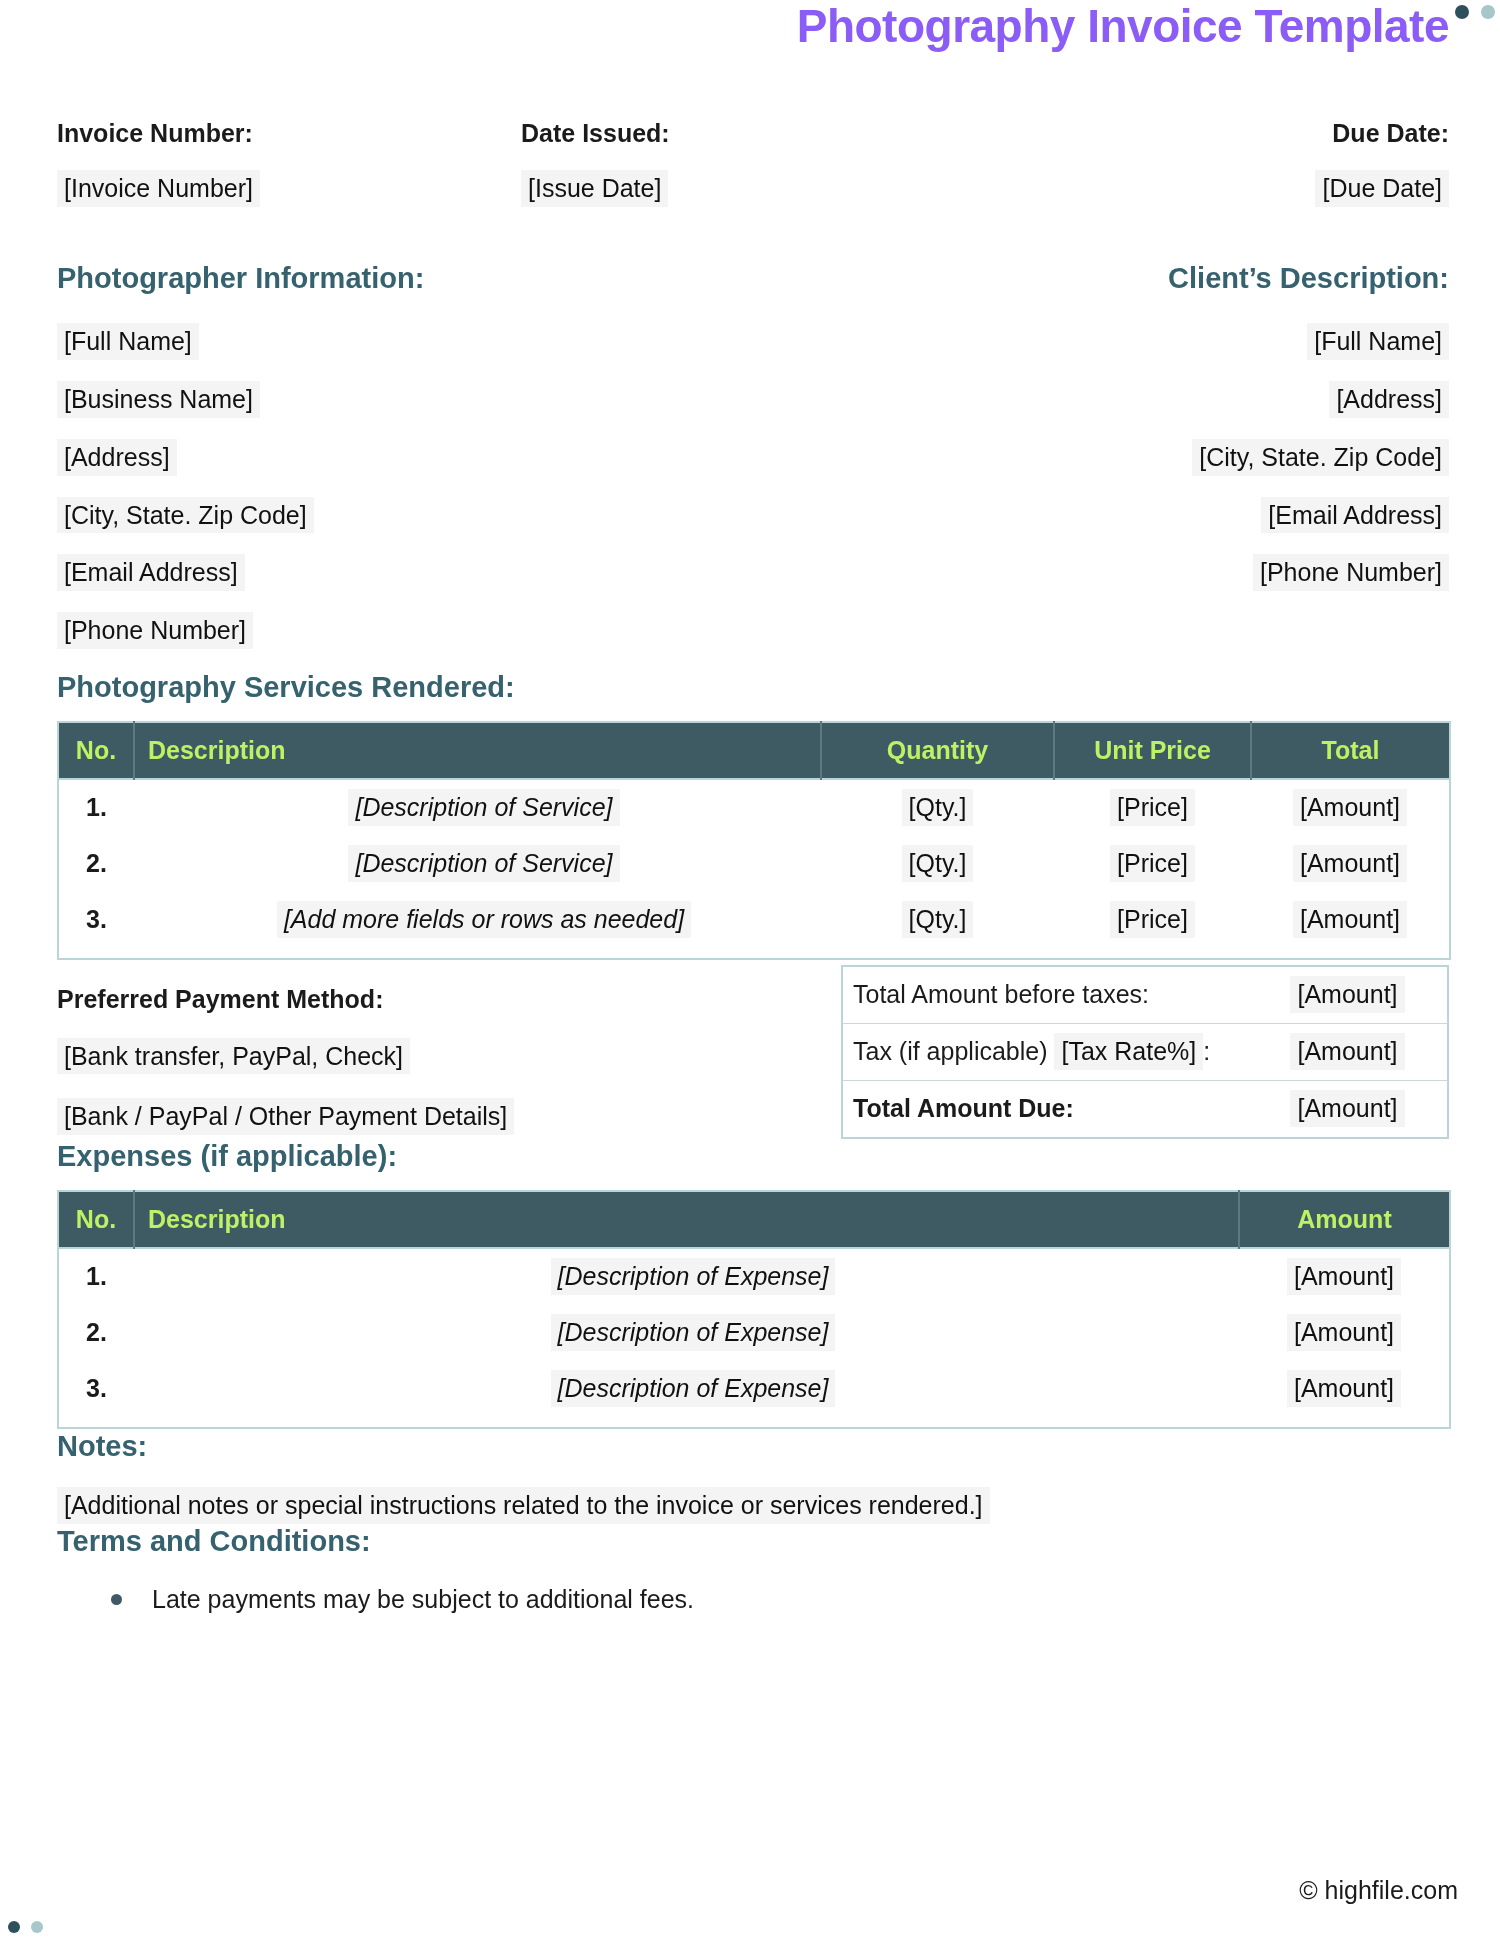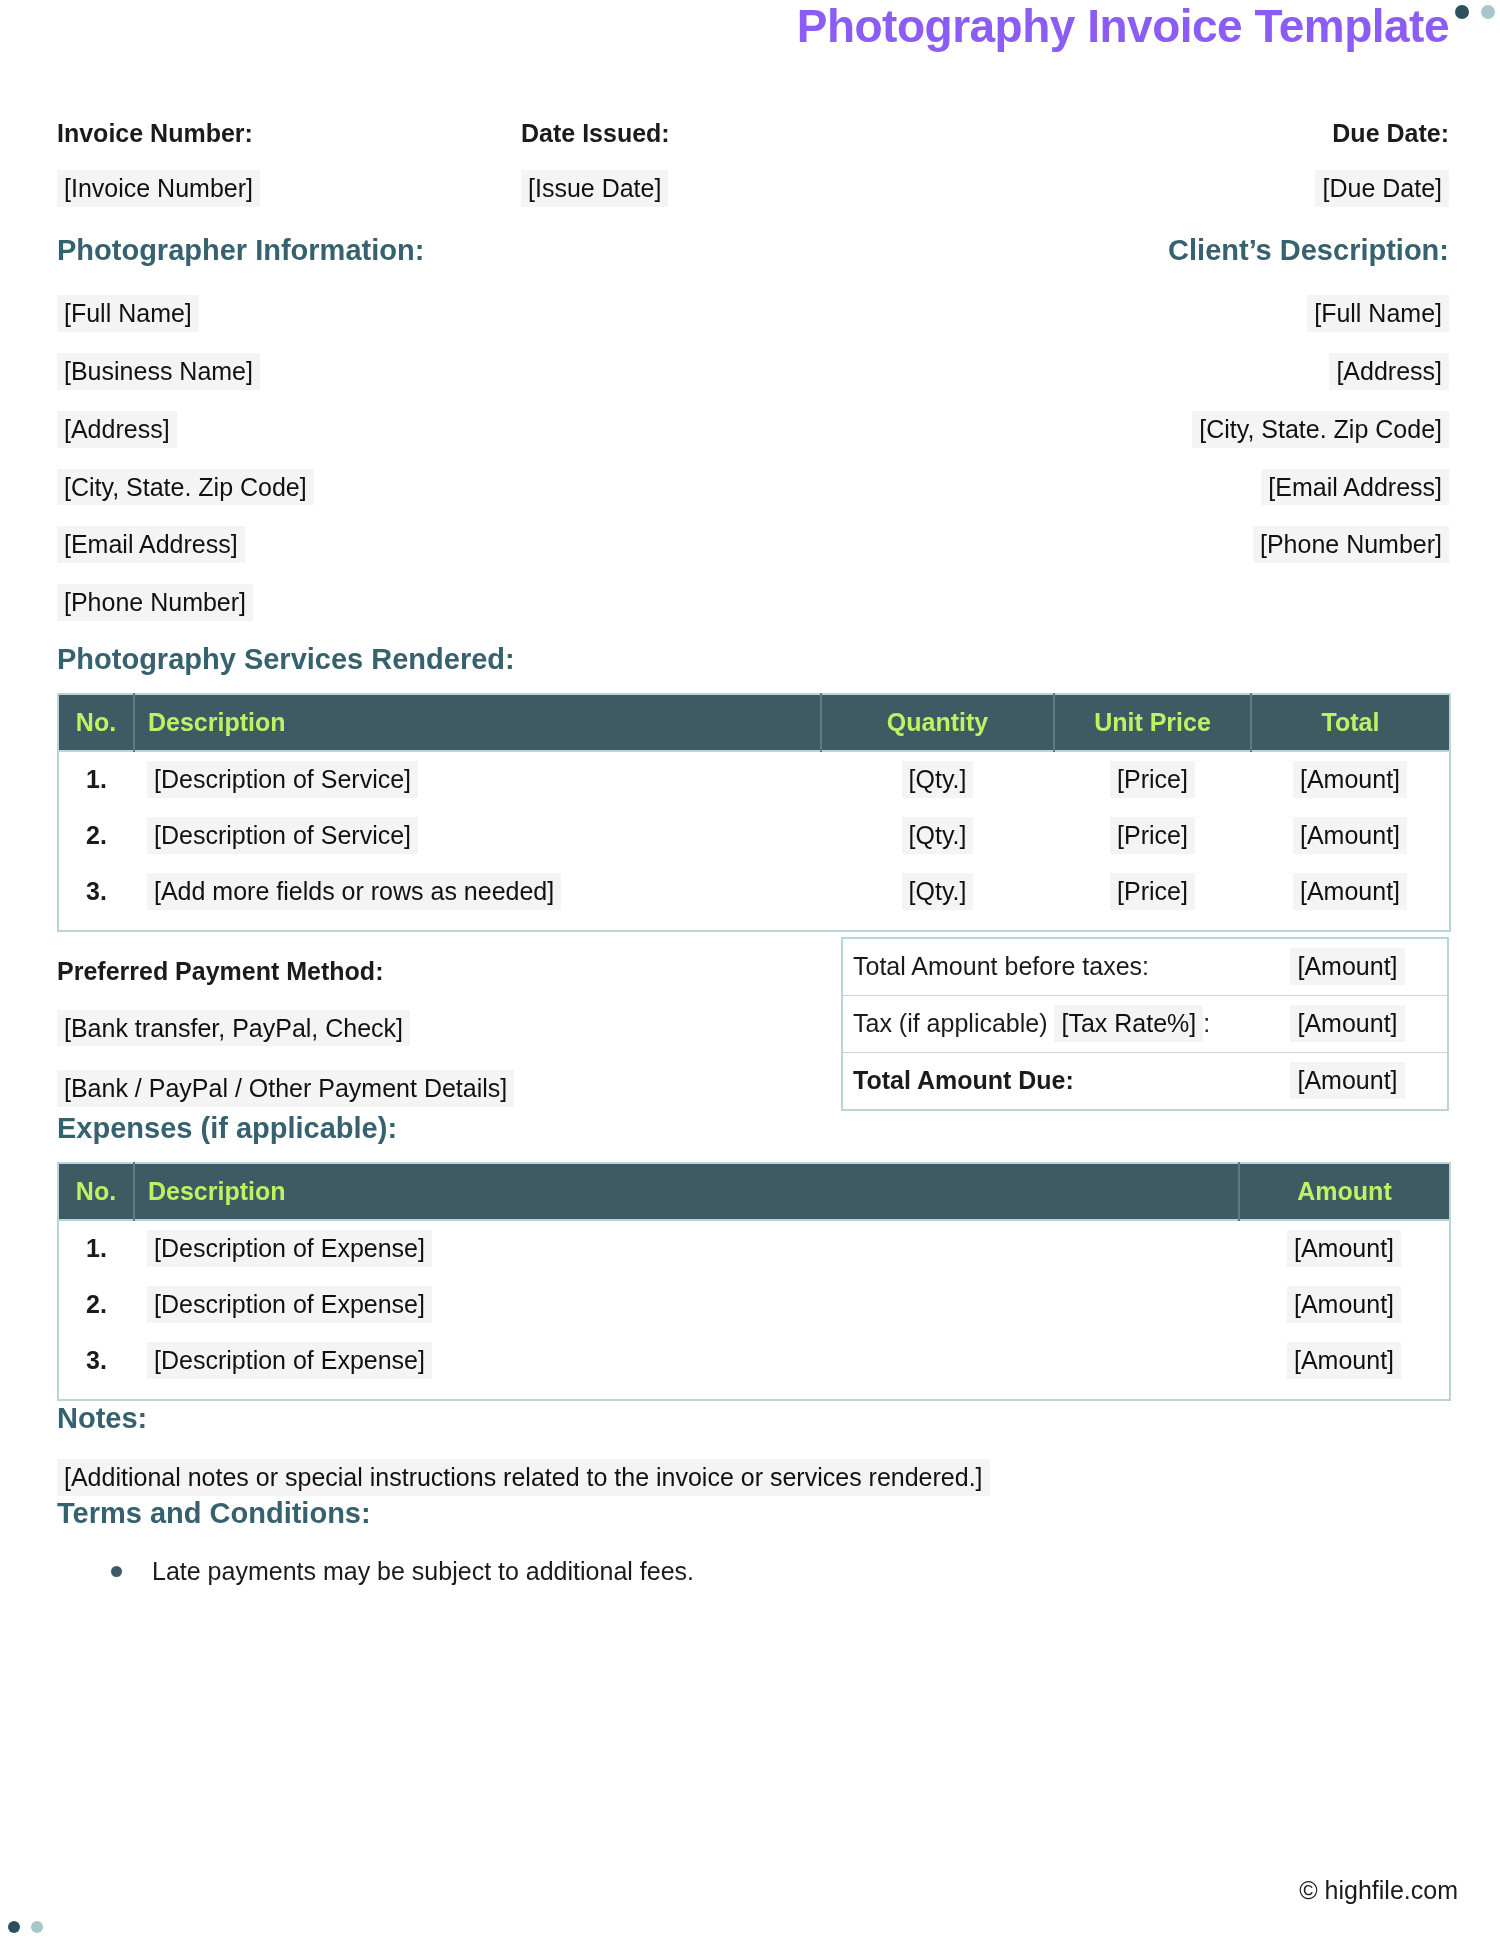--- a/index.html
+++ b/index.html
@@ -38,21 +38,21 @@
   .meta-right{text-align:right;}
 
   .ph{
     display:inline-block;
     background:#f4f4f4;
     padding:4px 7px;
     font-size:25px;line-height:1.15;
     color:#111;
   }
 
-  .info-grid{display:flex;justify-content:space-between;margin-top:26px;}
+  .info-grid{display:flex;justify-content:space-between;margin-top:54px;}
   .info-col{display:flex;flex-direction:column;}
   .info-right{text-align:right;align-items:flex-end;}
   h2.sec{
     margin:0;
     font-size:29px;line-height:1.2;
     color:#35626e;font-weight:700;
   }
   .info-col h2.sec{margin-bottom:28px;}
   .info-field{margin-bottom:21px;}
 
@@ -72,21 +72,21 @@
     height:55px;padding:0;
     text-align:center;vertical-align:middle;
   }
   table.grid thead th.al{text-align:left;padding-left:13px;}
   table.grid thead th + th{border-left:2px solid #60787f;}
   table.grid thead tr{border-bottom:2px solid #b9d5d9;}
   table.grid tbody td{
     font-size:25px;height:56px;padding:0;
     vertical-align:middle;text-align:center;
   }
-  table.grid tbody td.al{text-align:left;padding-left:13px;}
+  table.grid tbody td.al{text-align:center;padding-left:13px;font-style:italic;}
   table.grid tbody td.num{font-weight:700;}
   table.grid tbody tr:last-child td{padding-bottom:10px;}
 
   .pay-row{display:flex;align-items:flex-start;}
   .pay-left{flex:1;padding-top:24px;}
   .pay-label{font-size:25px;font-weight:700;line-height:1.2;}
   .pay-item{margin-top:24px;}
 
   .totals{
     width:604px;

